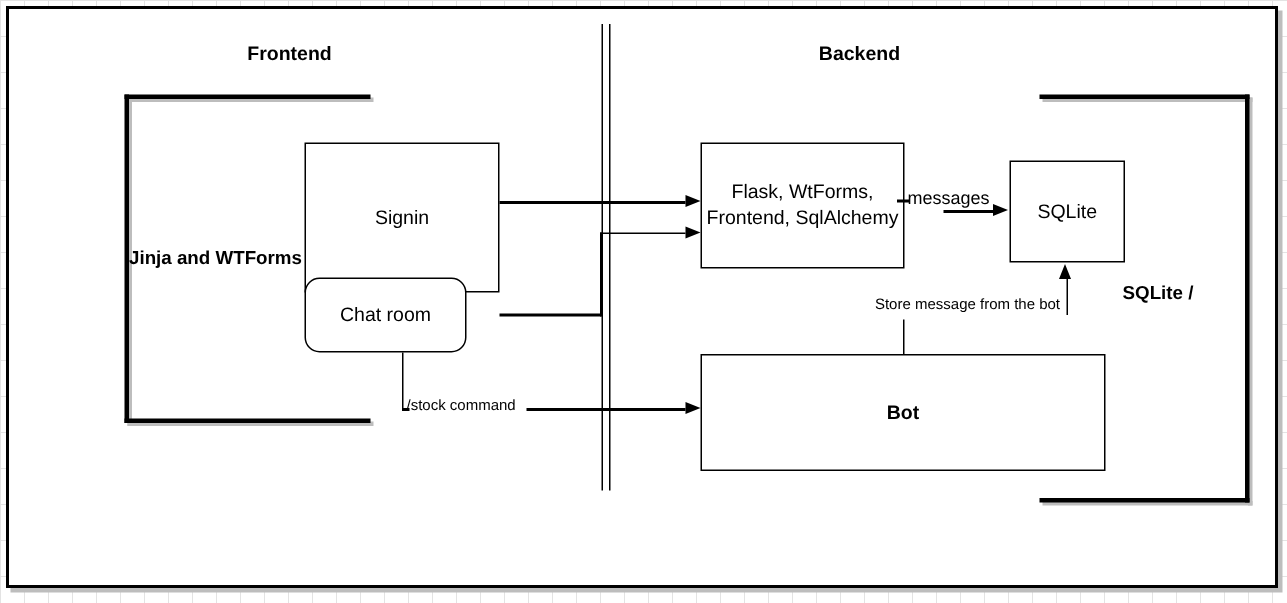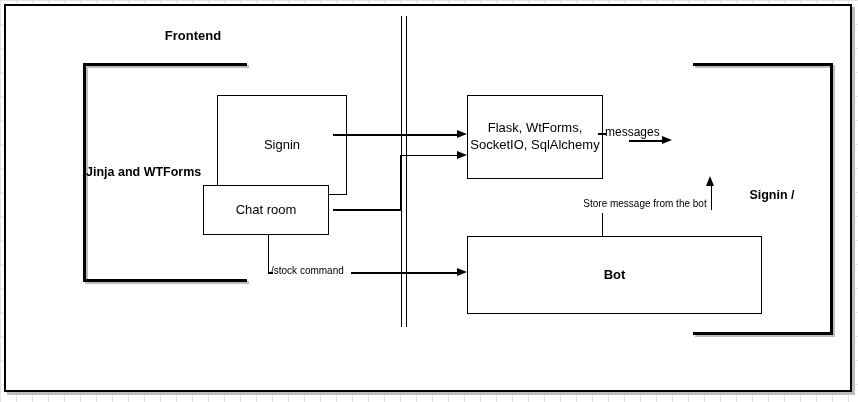--- a/index.html
+++ b/index.html
@@ -58,44 +58,48 @@
 </head>
 <body>
 
 <div class="stage">
 
   <div class="frame"></div>
 
   <div class="separator"></div>
 
   <div class="section-title" style="left:133px; top:28px; width:120px;">Frontend</div>
+  <div class="section-title" style="left:513px; top:28px; width:120px;">Backend</div>
 
   <div class="bracket left"></div>
   <div class="bracket right"></div>
 
   <div class="bracket-label" style="left:86px; top:165px;">Jinja and WTForms</div>
   <div class="bracket-label" style="left:707px; top:188px; width:130px; text-align:center; white-space:normal; line-height:1.2;">
-    <div>Signin /</div>
+    <div>SQLite /</div>
   </div>
 
-  <div class="node" style="left:217px; top:95px; width:130px; height:100px;">
+  <div class="node" style="left:203px; top:95px; width:130px; height:100px;">
     <span>Signin</span>
   </div>
 
-  <div class="node" style="left:203px; top:185px; width:126px; height:50px;">
+  <div class="node" style="left:203px; top:185px; width:108px; height:50px;border-radius:10px;">
     <span>Chat room</span>
   </div>
 
   <div class="node" style="left:467px; top:95px; width:136px; height:84px;">
     <span>Flask, WtForms,</span>
-    <span>SocketIO, SqlAlchemy</span>
+    <span>Frontend, SqlAlchemy</span>
   </div>
 
+  <div class="node" style="left:673px; top:107px; width:77px; height:68px;">
+    <span>SQLite</span>
+  </div>
 
-  <div class="node" style="left:467px; top:236px; width:295px; height:78px;">
+  <div class="node" style="left:467px; top:236px; width:270px; height:78px;">
     <span class="bold">Bot</span>
   </div>
 
   <div>
     <div class="hline" style="left:333px; top:134px; width:124px;"></div>
     <div class="arrow-right" style="left:457px; top:130px;"></div>
   </div>
 
   <div>
     <div class="hline" style="left:333px; top:209px; width:68px;"></div>

